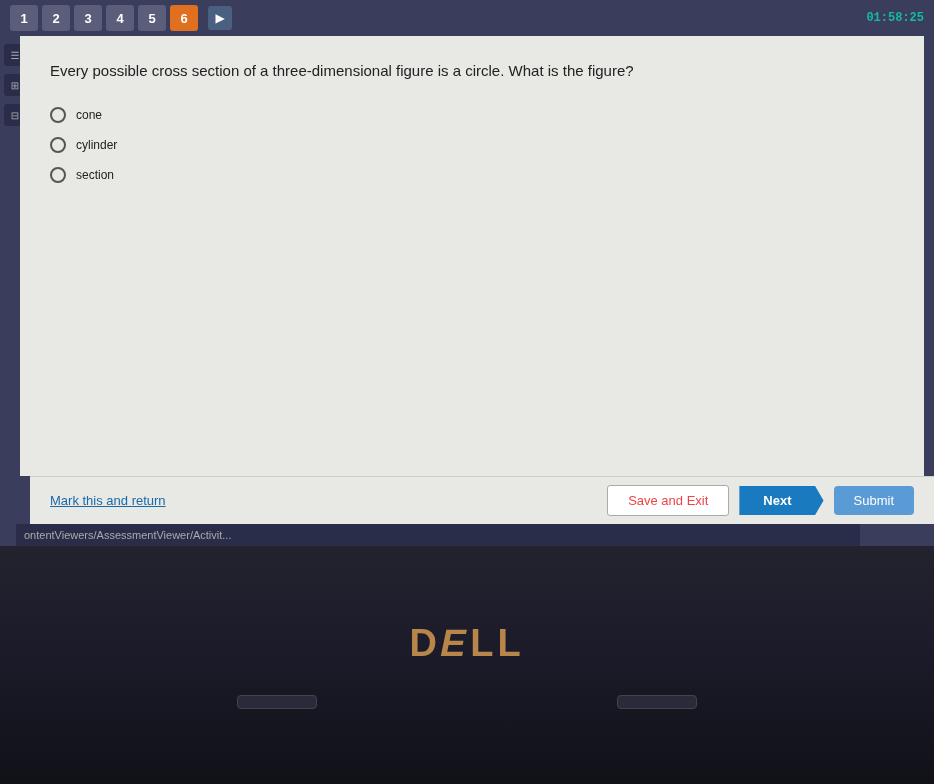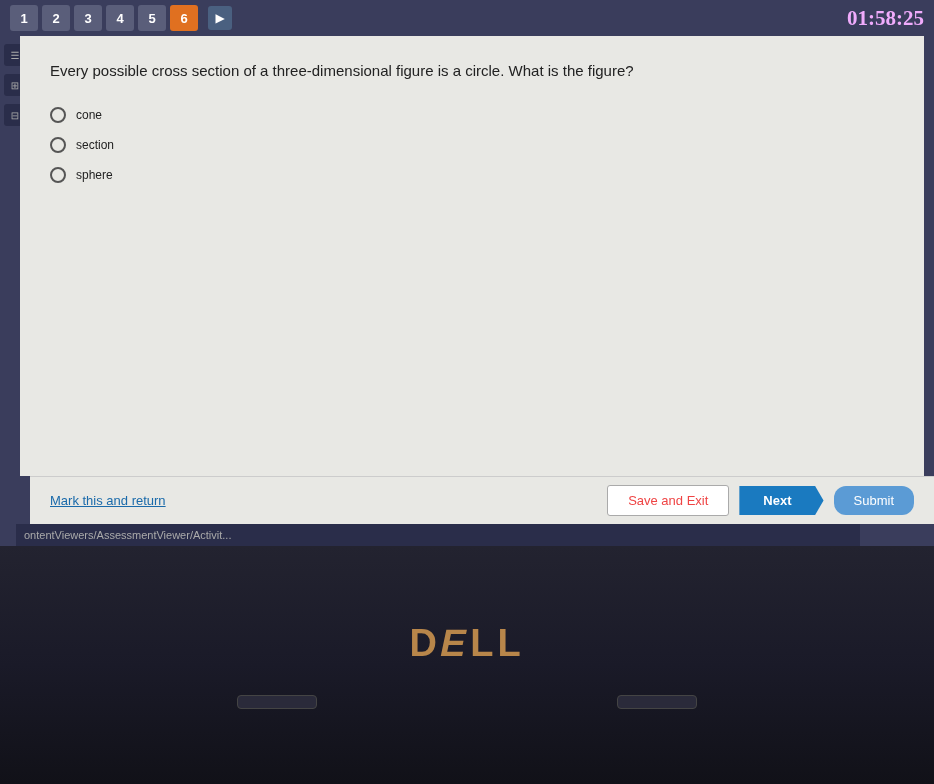--- a/index.html
+++ b/index.html
@@ -80,24 +80,24 @@
       align-items: center;
       justify-content: center;
       border-radius: 3px;
       font-size: 12px;
       cursor: pointer;
       margin-left: 6px;
     }
 
     .timer {
       margin-left: auto;
-      color: #f0abfc;
-      font-size: 21px;
+      color: #14b8a6;
+      font-size: 12px;
       font-weight: bold;
-      font-family: Liberation Serif, serif;
+      font-family: Liberation Mono, monospace;
     }
 
     
     .sidebar {
       position: absolute;
       top: 36px;
       left: 0;
       width: 30px;
       height: 440px;
       background: #3a3d5c;
@@ -208,21 +208,21 @@
       font-weight: bold;
       cursor: pointer;
       clip-path: polygon(0% 0%, 90% 0%, 100% 50%, 90% 100%, 0% 100%);
       padding-right: 32px;
     }
 
     .btn-submit {
       padding: 7px 20px;
       background: #5b9bd5;
       border: none;
-      border-radius: 12px;
+      border-radius: 4px;
       color: #fff;
       font-size: 13px;
       cursor: pointer;
     }
 
     
     .status-bar {
       position: absolute;
       top: 524px;
       left: 16px;
@@ -308,30 +308,30 @@
     </div>
 
     <div class="question-area">
       <div class="question-text">Every possible cross section of a three-dimensional figure is a circle. What is the figure?</div>
 
       <div class="answer-option">
         <div class="radio-circle"></div>
         <span class="answer-label">cone</span>
       </div>
 
+      <div class="answer-option">
+        <div class="radio-circle"></div>
+        <span class="answer-label">cylinder</span>
+      </div>
 
       <div class="answer-option">
         <div class="radio-circle"></div>
         <span class="answer-label">section</span>
       </div>
 
-      <div class="answer-option">
-        <div class="radio-circle"></div>
-        <span class="answer-label">sphere</span>
-      </div>
     </div>
 
     <div class="action-bar">
       <span class="mark-return-link">Mark this and return</span>
       <div class="action-buttons">
         <button class="btn-save-exit">Save and Exit</button>
         <button class="btn-next">Next</button>
         <button class="btn-submit">Submit</button>
       </div>
     </div>

